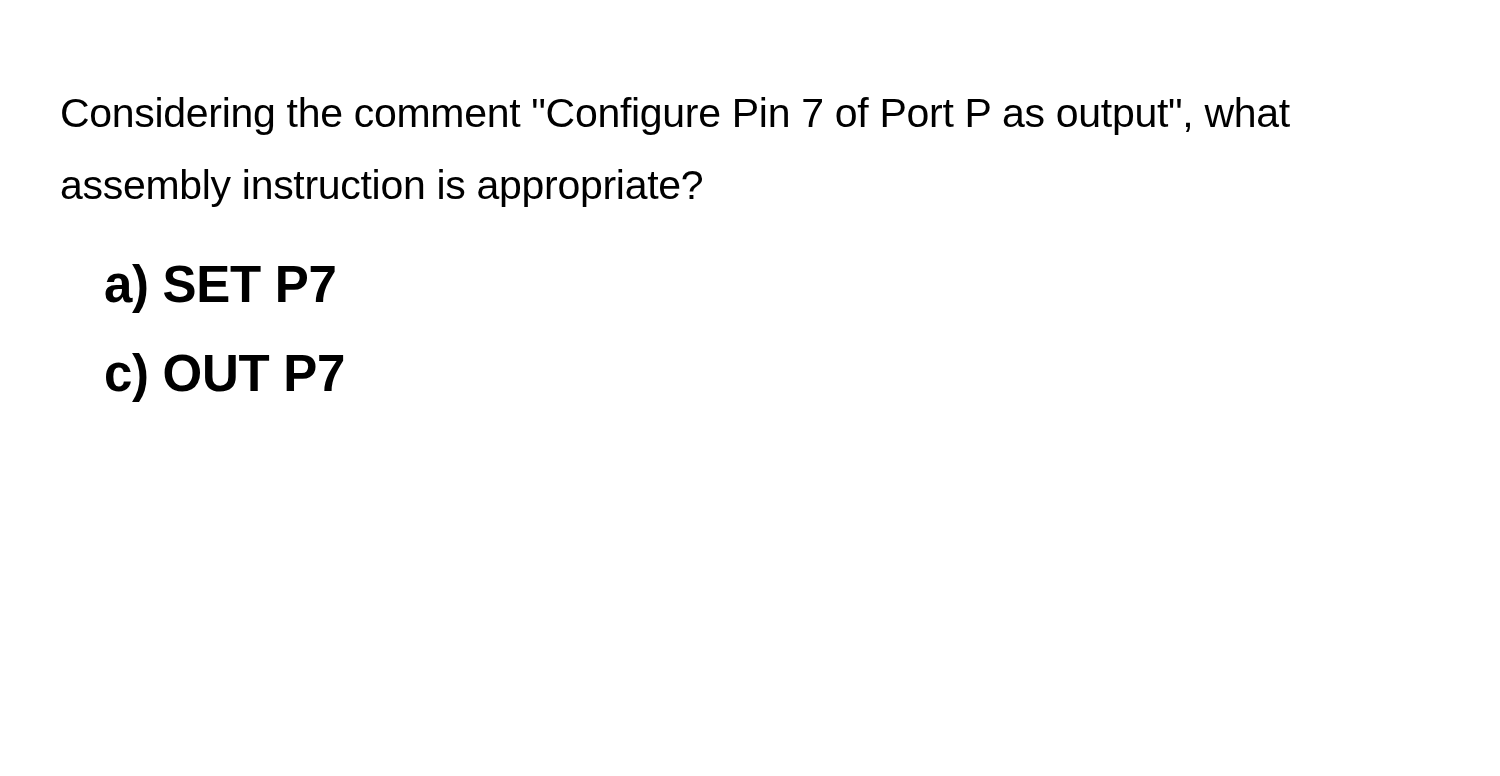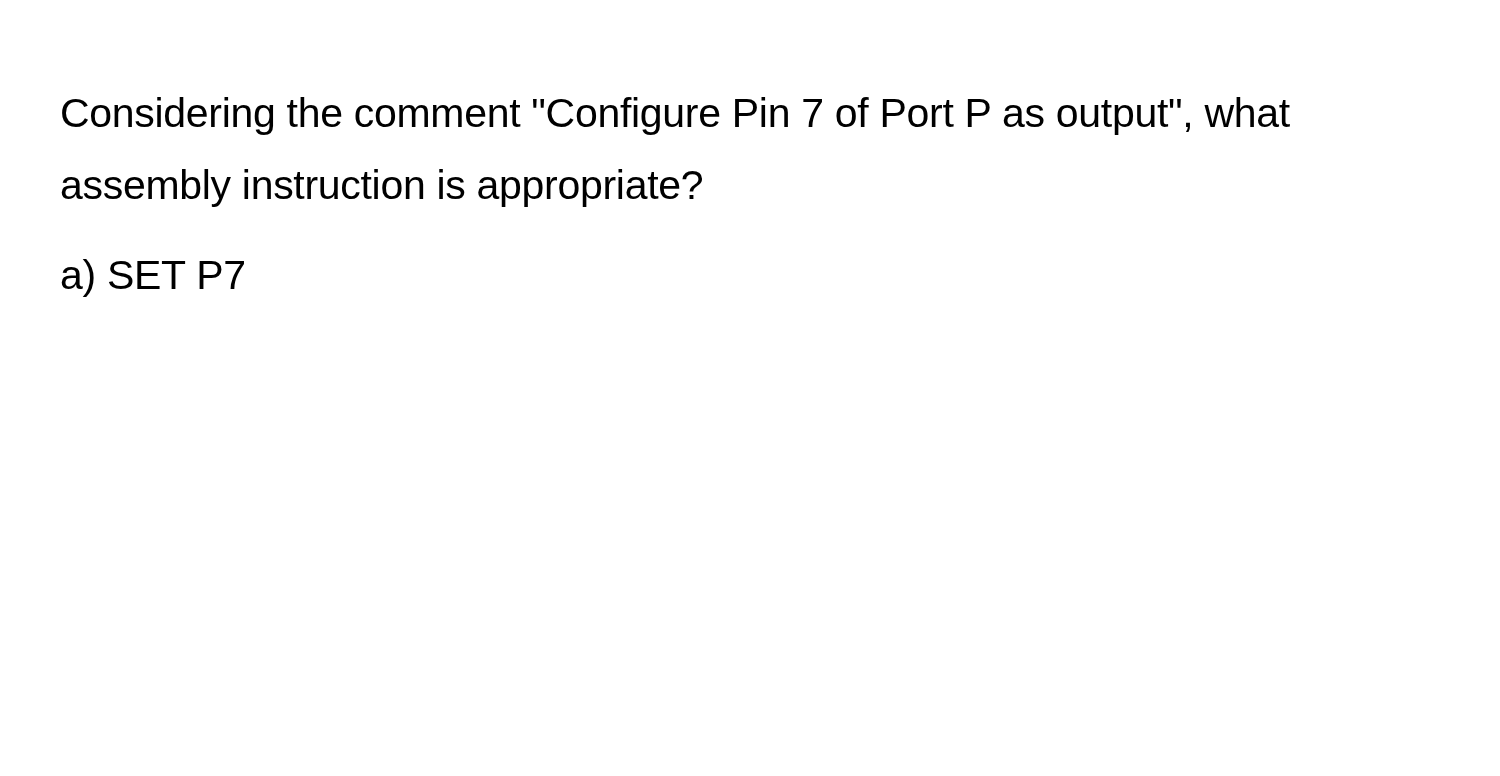--- a/index.html
+++ b/index.html
@@ -18,26 +18,28 @@
     .question-text {
       font-size: 41px;
       line-height: 1.75;
       font-weight: 400;
       letter-spacing: -0.3px;
     }
     .options {
       margin-top: 18px;
     }
     .option {
-      font-size: 41px;
+      font-size: 51px;
       line-height: 1.75;
-      font-weight: 400;
+      font-weight: 700;
       letter-spacing: -0.3px;
+      margin-left: 44px;
     }
   </style>
 </head>
 <body>
 
 <div class="question-text">Considering the comment "Configure Pin 7 of Port P as output", what assembly instruction is appropriate?</div>
 
 <div class="options">
   <div class="option">a) SET P7</div>
+  <div class="option">c) OUT P7</div>
 </div>
 
 </body></html>

